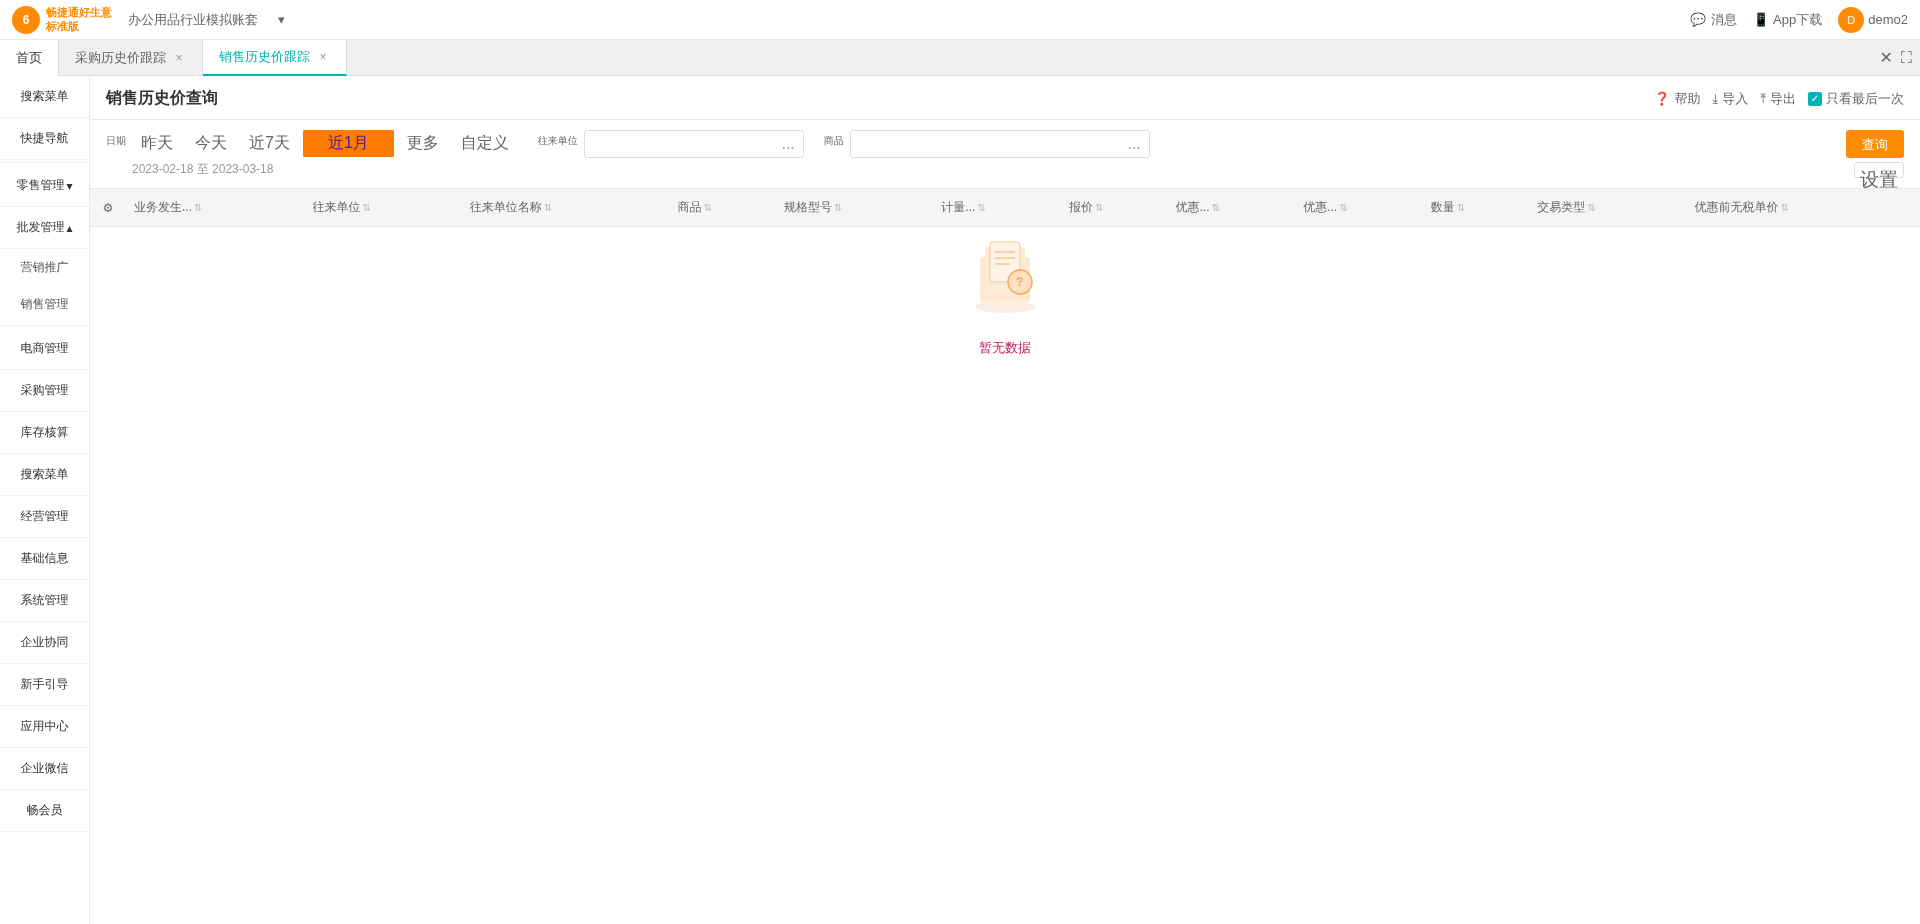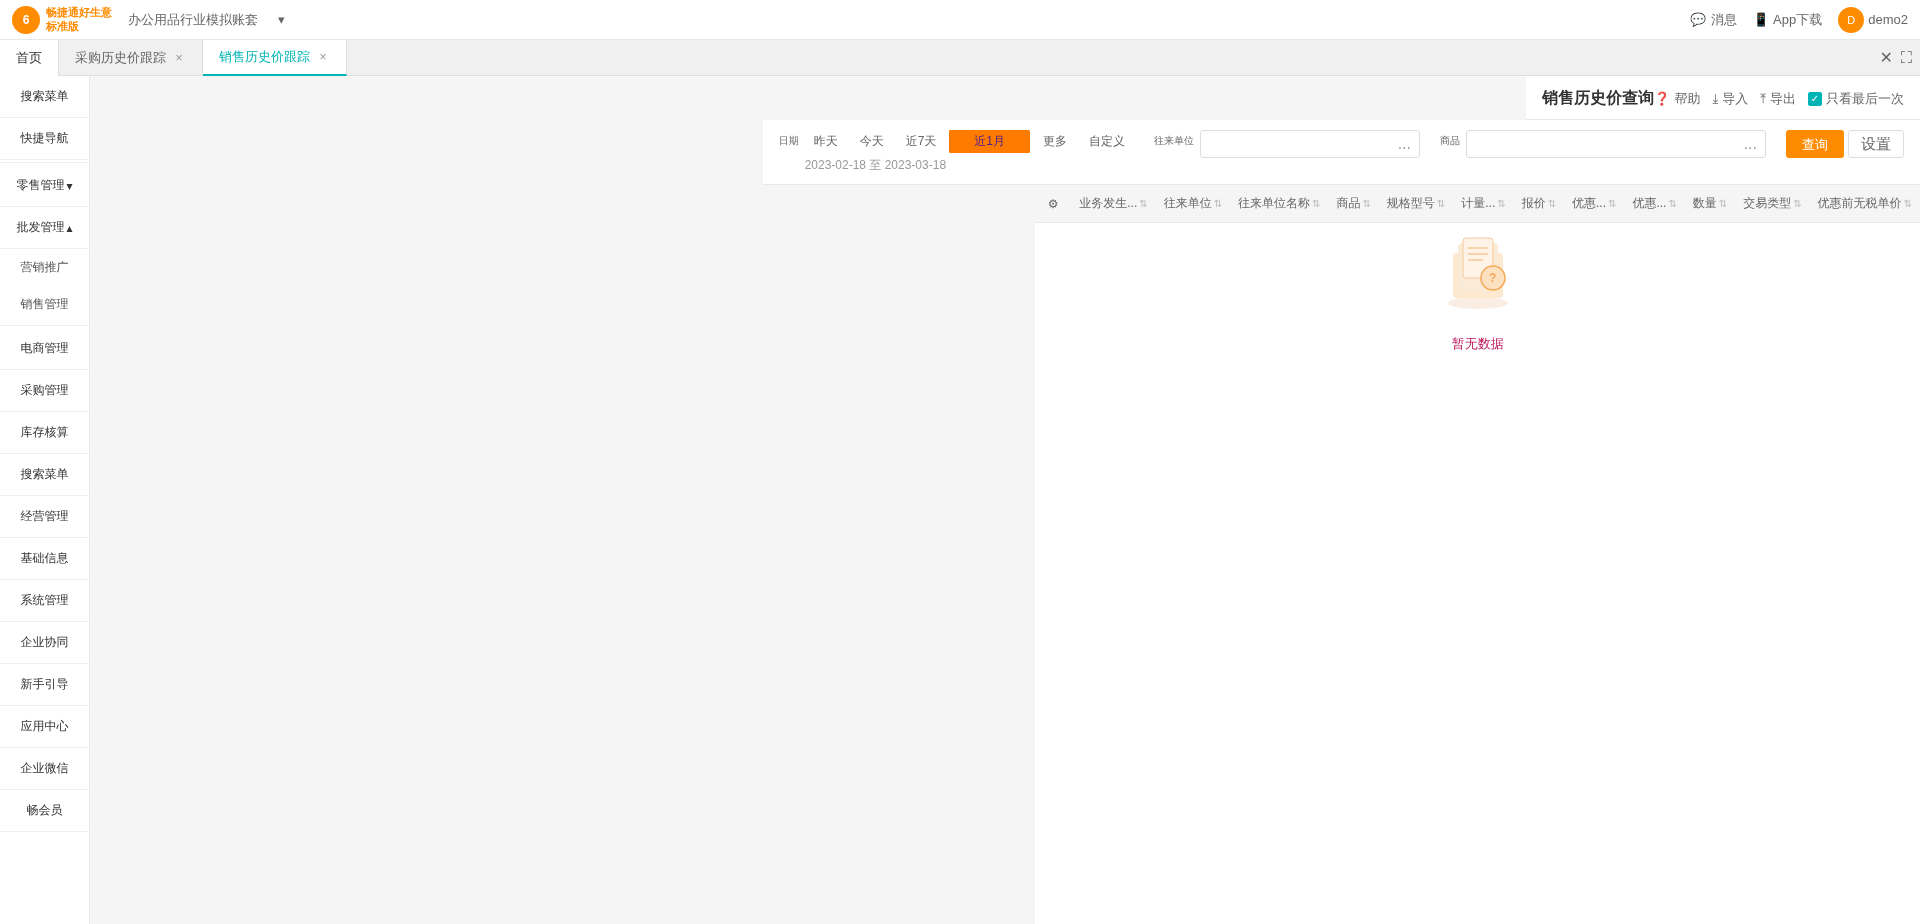--- a/index.html
+++ b/index.html
@@ -29,43 +29,43 @@
     .main-layout { display: flex; flex: 1; overflow: hidden; }
 
     
     .sidebar { width: 90px; background: #fff; border-right: 1px solid #e8e8e8; display: flex; flex-direction: column; overflow-y: auto; }
     .sidebar-item { padding: 12px 6px; text-align: center; cursor: pointer; font-size: 12px; color: #333; border-bottom: 1px solid #f0f0f0; }
     .sidebar-item.with-arrow { display: flex; align-items: center; justify-content: center; gap: 2px; }
     .sidebar-sub { padding: 10px 6px; text-align: center; font-size: 12px; color: #555; cursor: pointer; }
     .sidebar-divider { height: 1px; background: #f0f0f0; margin: 2px 0; }
 
     
-    .content { flex: 1; display: flex; flex-direction: column; overflow: hidden; background: #f5f5f5; align-items: flex-end; }
+    .content { flex: 1; display: flex; flex-direction: column; overflow: hidden; background: #f5f5f5; }
     .page-header { background: #fff; padding: 12px 16px 10px; border-bottom: 1px solid #e8e8e8; display: flex; align-items: center; justify-content: space-between; }
     .page-title { font-size: 16px; font-weight: bold; color: #333; }
     .page-actions { display: flex; align-items: center; gap: 12px; }
     .page-action { display: flex; align-items: center; gap: 4px; color: #666; cursor: pointer; font-size: 13px; }
     .checkbox-label { display: flex; align-items: center; gap: 4px; font-size: 13px; color: #666; cursor: pointer; }
     .checkbox { width: 14px; height: 14px; border: 1px solid #00b4b4; background: #00b4b4; border-radius: 2px; display: flex; align-items: center; justify-content: center; color: white; font-size: 10px; }
 
     
     .filter-bar { background: #fff; padding: 10px 16px; border-bottom: 1px solid #e8e8e8; display: flex; align-items: flex-start; gap: 20px; flex-wrap: wrap; }
     .filter-group { display: flex; align-items: flex-start; gap: 6px; }
     .filter-label { font-size: 10px; color: #666; white-space: nowrap; padding-top: 4px; }
     .filter-date-buttons { display: flex; flex-direction: column; gap: 4px; }
     .date-btn-row { display: flex; gap: 4px; align-items: center; }
-    .date-btn { padding: 2px 8px; border: 1px solid transparent; border-radius: 3px; cursor: pointer; font-size: 12px; color: #666; background: transparent; }
+    .date-btn { padding: 2px 8px; border: 1px solid transparent; border-radius: 3px; cursor: pointer; font-size: 16px; color: #666; background: transparent; }
     .date-btn.active { background: #ff7b00; color: #4c1d95; border-color: #ff7b00; border-radius: 1px; padding: 2px 24px; }
     .date-range { font-size: 12px; color: #999; }
     .filter-input { height: 28px; border: 1px solid #ddd; border-radius: 3px; padding: 0 8px; font-size: 13px; width: 220px; color: #999; display: flex; align-items: center; justify-content: space-between; cursor: pointer; }
     .filter-input-wide { width: 300px; }
     .filter-dots { color: #999; font-size: 16px; }
     .search-btn { background: #ff8c00; color: white; border: none; padding: 6px 16px; border-radius: 3px; cursor: pointer; font-size: 13px; height: 28px; line-height: 1; }
-    .settings-btn { background: #fff; color: #666; border: 1px solid #ddd; padding: 4px 12px; border-radius: 3px; cursor: pointer; font-size: 15px; height: 28px; }
-    .filter-right { margin-left: auto; display: flex; flex-direction: row; gap: 4px; align-items: flex-end; }
+    .settings-btn { background: #fff; color: #666; border: 1px solid #ddd; padding: 4px 5px; border-radius: 3px; cursor: pointer; font-size: 19px; height: 16px; }
+    .filter-right { margin-left: auto; display: flex; flex-direction: column; gap: 4px; align-items: flex-end; }
 
     
     .table-container { flex: 1; background: #fff; overflow: auto; }
     table { width: 100%; border-collapse: collapse; }
     thead { background: #f5f5f5; }
     th { padding: 10px 8px; text-align: left; font-weight: normal; color: #666; font-size: 12px; border-bottom: 1px solid #e8e8e8; white-space: nowrap; cursor: pointer; user-select: none; }
     .th-sort { display: flex; align-items: center; gap: 2px; }
     .sort-icon { font-size: 10px; color: #bbb; }
     .settings-col { width: 36px; text-align: center; }
     .empty-icon { width: 100px; height: 100px; margin-bottom: 12px; }

